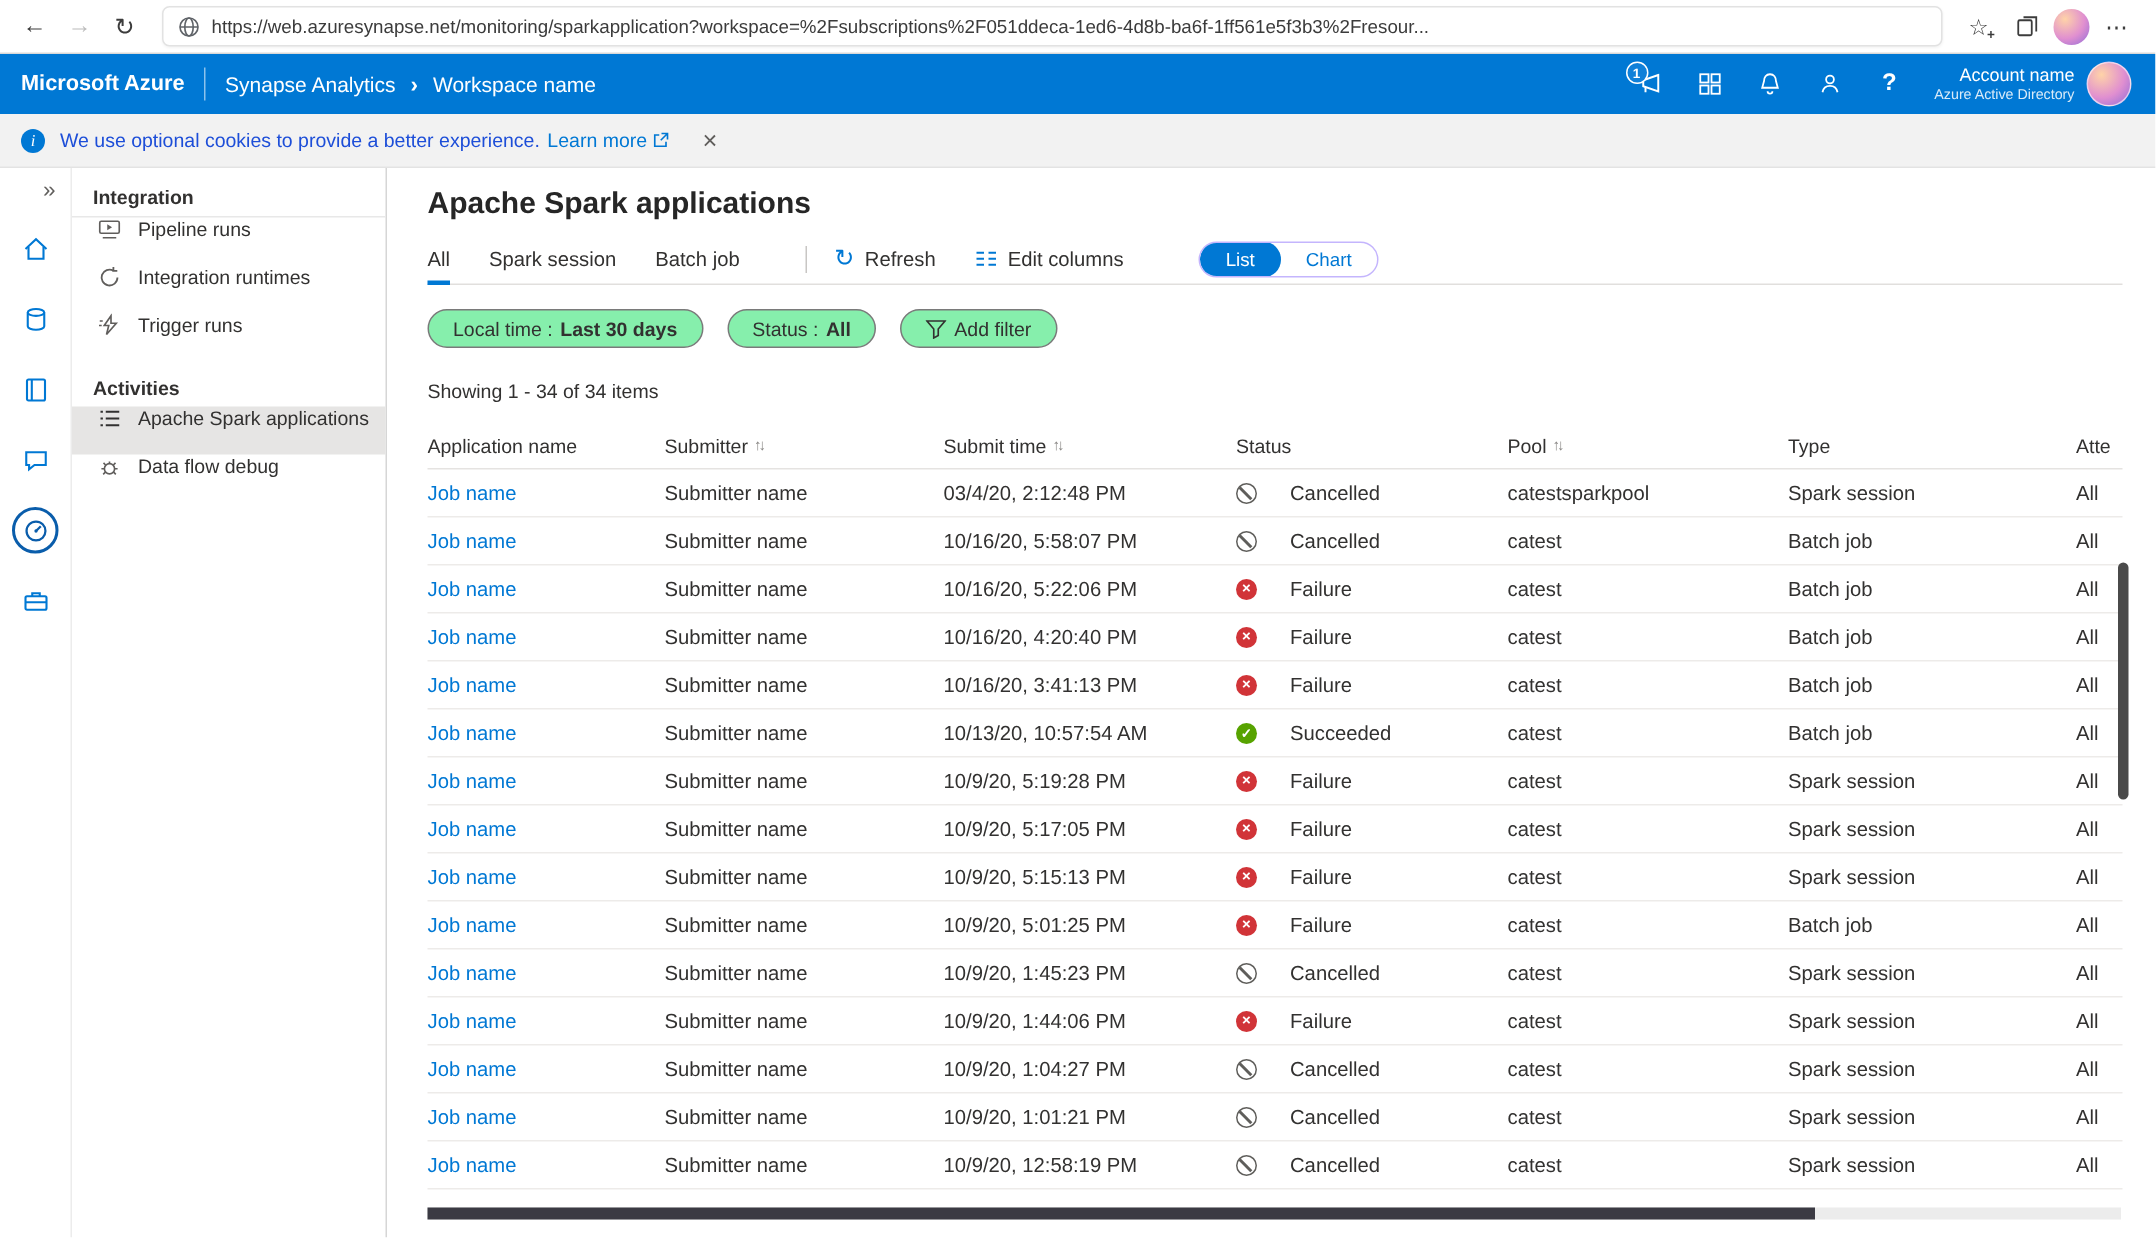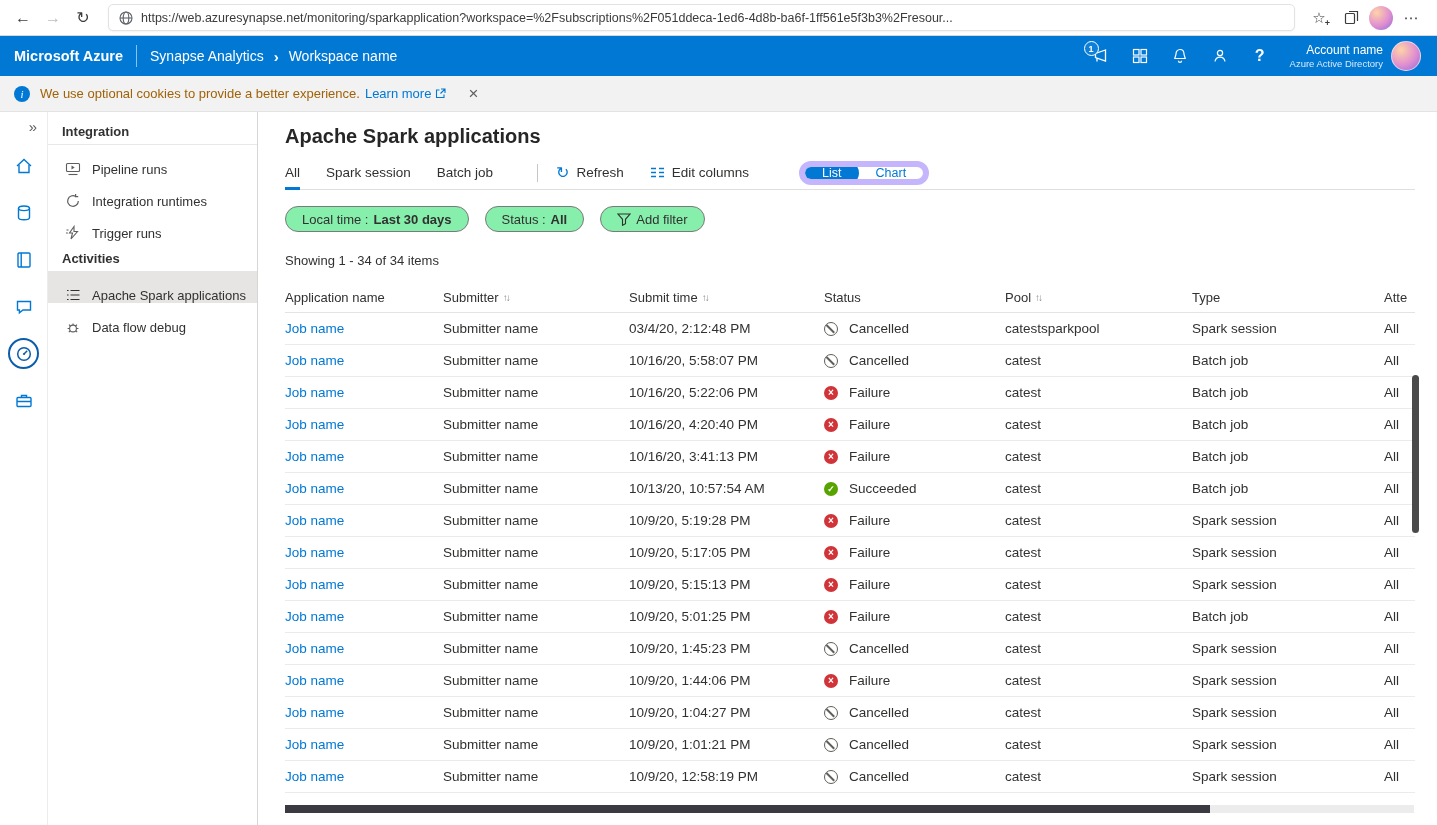--- a/index.html
+++ b/index.html
@@ -31,71 +31,71 @@
   .hdr-badge{position:absolute;top:5px;left:4px;min-width:15px;height:15px;padding:0 3px;border-radius:8px;background:#0f80d9;border:1.5px solid #fff;color:#fff;font-size:9px;display:flex;align-items:center;justify-content:center;font-weight:700}
   .help-glyph{font-size:16px;font-weight:700;color:#fff}
   .account{text-align:right;line-height:1.25;margin:0 8px 0 10px;white-space:nowrap}
   .account-name{font-size:12px}
   .account-dir{font-size:9.5px;opacity:.85}
   .hdr-avatar{width:30px;height:30px;border-radius:50%;background:radial-gradient(circle at 32% 28%,#ffd3a8,#e08fd0 55%,#8e6bd8);margin-right:8px;cursor:pointer;border:1px solid rgba(255,255,255,.6)}
 
   
   .cookie-banner{height:36px;background:#f2f2f2;display:flex;align-items:center;padding:0 14px;border-bottom:1px solid #e3e3e3}
   .info-icon{width:16px;height:16px;border-radius:50%;background:#0078d4;color:#fff;font-size:11px;font-style:italic;font-family:"Liberation Serif",serif;display:flex;align-items:center;justify-content:center;flex:none;margin-right:10px}
-  .cookie-text{color:#a16207}
+  .cookie-text{color:#1d4ed8}
   .learn-more{color:#0078d4;margin-left:5px;cursor:pointer;text-decoration:none}
   .ext-icon{margin-left:4px;display:inline-flex}
   .cookie-actions{margin-left:auto;display:flex;gap:12px}
   .banner-btn{height:27px;padding:0 18px;background:#fff;border:1px solid #8a8886;border-radius:2px;font-size:13px;color:#323130}
   .banner-close{font-size:17px;color:#605e5c;margin:0 10px 0 22px;cursor:pointer;line-height:1}
 
   
   .app-body{display:flex;height:713px}
 
   .icon-rail{width:48px;border-right:1px solid #ececec;display:flex;flex-direction:column;align-items:center;padding-top:6px;background:#fff}
   .rail-expand{align-self:flex-end;margin:0 10px 6px 0;height:18px;font-size:15px;color:#605e5c;cursor:pointer}
   .rail-btn{width:48px;height:47px;display:flex;align-items:center;justify-content:center;cursor:pointer}
   .monitor-ring{width:31px;height:31px;border-radius:50%;border:2px solid #0a5dab;display:flex;align-items:center;justify-content:center}
 
   .sidebar{width:210px;border-right:1px solid #d6d6d6;padding-top:8px;background:#fff}
   .side-title{font-size:13px;font-weight:700;color:#323130;padding:4px 14px;height:24px}
   .side-title.second{margin-top:6px}
   .side-divider{height:1px;background:#e8e8e8}
-  .side-item{height:32px;display:flex;align-items:flex-end;gap:11px;padding:0 10px 0 17px;font-size:13px;color:#323130;cursor:pointer;white-space:nowrap}
+  .side-item{height:32px;display:flex;align-items:flex-start;gap:11px;padding:0 10px 0 17px;font-size:13px;color:#323130;cursor:pointer;white-space:nowrap}
   .side-item.selected{background:#e6e5e4}
   .side-icon{width:16px;height:16px;flex:none;display:flex;align-items:center;justify-content:center}
 
   
   .main{flex:1;position:relative;padding:12px 22px 0 27px;background:#fff;overflow:hidden}
   .page-title{font-size:20px;font-weight:600;color:#262626;line-height:24px;margin-bottom:8px}
   .tabs-row{display:flex;align-items:center;height:34px;border-bottom:1px solid #e1dfdd}
   .tab{font-size:13.5px;color:#323130;margin-right:26px;height:100%;display:flex;align-items:center;position:relative;cursor:pointer}
   .tab.selected::after{content:'';position:absolute;left:0;right:0;bottom:-1px;height:3px;background:#0078d4}
   .tool-div{width:1px;height:18px;background:#c8c6c4;margin:0 18px}
   .tool-btn{display:flex;align-items:center;gap:7px;margin-right:26px;font-size:13.5px;color:#323130;cursor:pointer}
   .refresh-glyph{font-size:16px;color:#0078d4;line-height:1}
-  .view-toggle{display:flex;align-items:center;border:6px solid #c4b5fd;border-radius:13px;height:24px;margin-left:24px;overflow:hidden;cursor:pointer}
+  .view-toggle{display:flex;align-items:center;border:1px solid #c4b5fd;border-radius:13px;height:24px;margin-left:24px;overflow:hidden;cursor:pointer}
   .vt-seg{padding:0 17px;font-size:12.5px;height:24px;display:flex;align-items:center}
   .vt-list{background:#0078d4;color:#fff;border-radius:13px}
   .vt-chart{color:#0078d4}
 
   .filters-row{display:flex;gap:16px;margin-top:16px;height:26px}
   .filter-pill{height:26px;border:1px solid #7a7a7a;border-radius:13px;display:flex;align-items:center;padding:0 16px;font-size:13px;color:#323130;gap:5px;cursor:pointer;background:#86efac;white-space:nowrap}
   .filter-pill b{font-weight:700}
 
   .showing{margin-top:21px;height:16px;font-size:13px;color:#323130}
 
   .table{margin-top:14px}
   .thead,.trow{display:grid;grid-template-columns:158px 186px 195px 181px 187px 192px 1fr;align-items:center}
   .thead{height:30px;font-size:13px;color:#323130;border-bottom:1px solid #e5e3e1}
   .trow{height:32px;font-size:13.5px;border-bottom:1px solid #edebe9}
   .cell{padding-right:10px;white-space:nowrap;overflow:hidden;display:flex;align-items:center}
   .cell a{color:#0078d4;text-decoration:none;cursor:pointer}
   .sort{font-size:10px;color:#8a8886;margin-left:4px;letter-spacing:-2px}
-  .status-cell{gap:11px}
+  .status-cell{gap:22px}
   .status-icon{width:14px;height:14px;border-radius:50%;display:inline-flex;align-items:center;justify-content:center;flex:none;position:relative;color:#fff;font-size:10px}
   .st-failure{background:#d13438}
   .st-failure::after{content:'×';font-weight:700;margin-top:-1px}
   .st-succeeded{background:#57a300}
   .st-succeeded::after{content:'✓';font-weight:700;font-size:9px}
   .st-cancelled{border:1.5px solid #5f5e5b}
   .st-cancelled::after{content:'';position:absolute;left:0;top:50%;width:11px;height:1.5px;margin-top:-1px;background:#5f5e5b;transform:rotate(45deg)}
 
   .v-scroll{position:absolute;top:263px;right:18px;width:7px;height:158px;background:#4a4a4a;border-radius:4px;cursor:pointer}
   .h-scroll{position:absolute;bottom:12px;left:27px;width:1129px;height:8px;background:#ececec;cursor:pointer}

